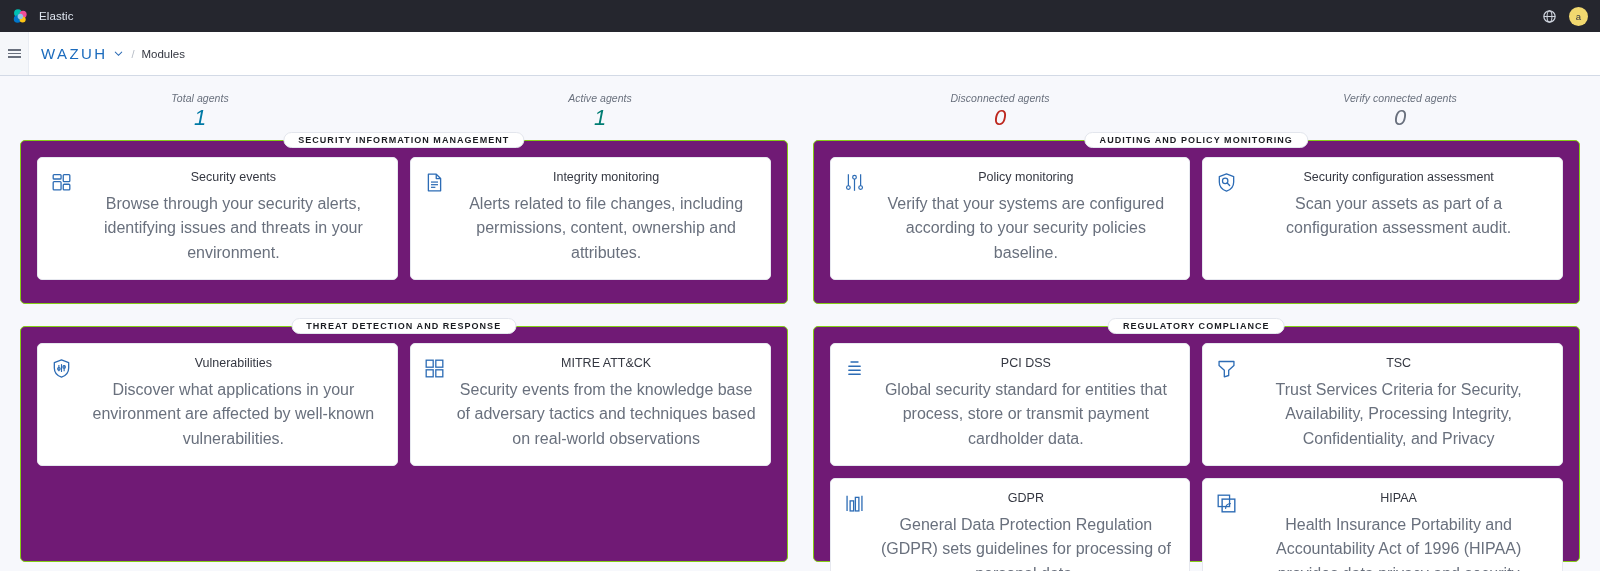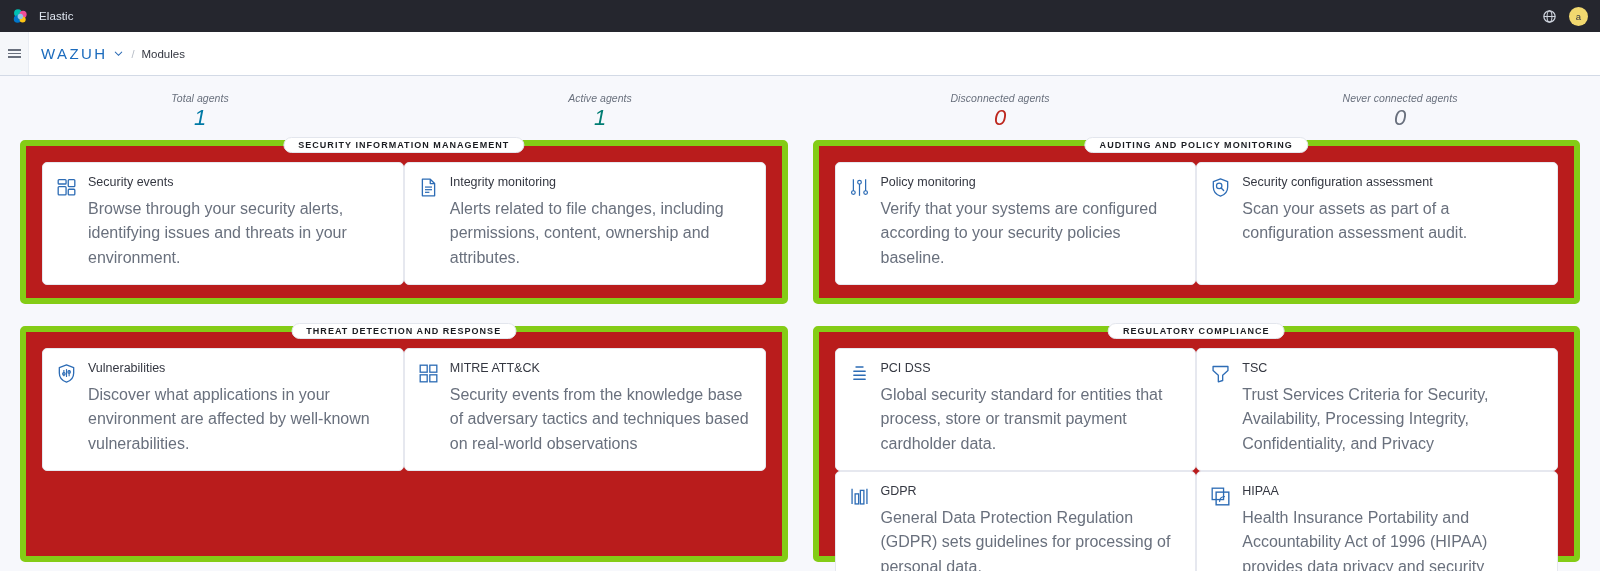--- a/index.html
+++ b/index.html
@@ -139,22 +139,22 @@
   
   .panels {
     display: grid;
     grid-template-columns: 1fr 1fr;
     column-gap: 25px;
     padding: 0 20px;
   }
 
   .panel {
     position: relative;
-    background: #b91c1c;
-    border: 6px solid #84cc16;
+    background: #701a75;
+    border: 1px solid #84cc16;
     border-radius: 5px;
     padding: 16px 16px 16px 16px;
     margin-bottom: 22px;
   }
   .panel-legend {
     position: absolute;
     top: -9px;
     left: 50%;
     transform: translateX(-50%);
     background: #ffffff;
@@ -164,21 +164,22 @@
     font-size: 9px;
     font-weight: 700;
     letter-spacing: 1.05px;
     color: #1a1c21;
     white-space: nowrap;
   }
 
   .cards {
     display: grid;
     grid-template-columns: 1fr 1fr;
-    gap: 0;
+    gap: 12px;
+    text-align: center;
   }
 
   .card {
     background: #ffffff;
     border: 1px solid #e6e8ef;
     border-radius: 5px;
     padding: 11px 13px 13px 13px;
     display: flex;
     gap: 11px;
     align-items: flex-start;
@@ -255,21 +256,21 @@
     </div>
     <div class="stat">
       <div class="stat-label">Active agents</div>
       <div class="stat-value" style="color:#017d73">1</div>
     </div>
     <div class="stat">
       <div class="stat-label">Disconnected agents</div>
       <div class="stat-value" style="color:#bd271e">0</div>
     </div>
     <div class="stat">
-      <div class="stat-label">Never connected agents</div>
+      <div class="stat-label">Verify connected agents</div>
       <div class="stat-value" style="color:#69707d">0</div>
     </div>
   </div>
 
   <div class="panels">
 
     <div class="panel" style="height:164px">
       <div class="panel-legend">SECURITY INFORMATION MANAGEMENT</div>
       <div class="cards">
         <div class="card">

